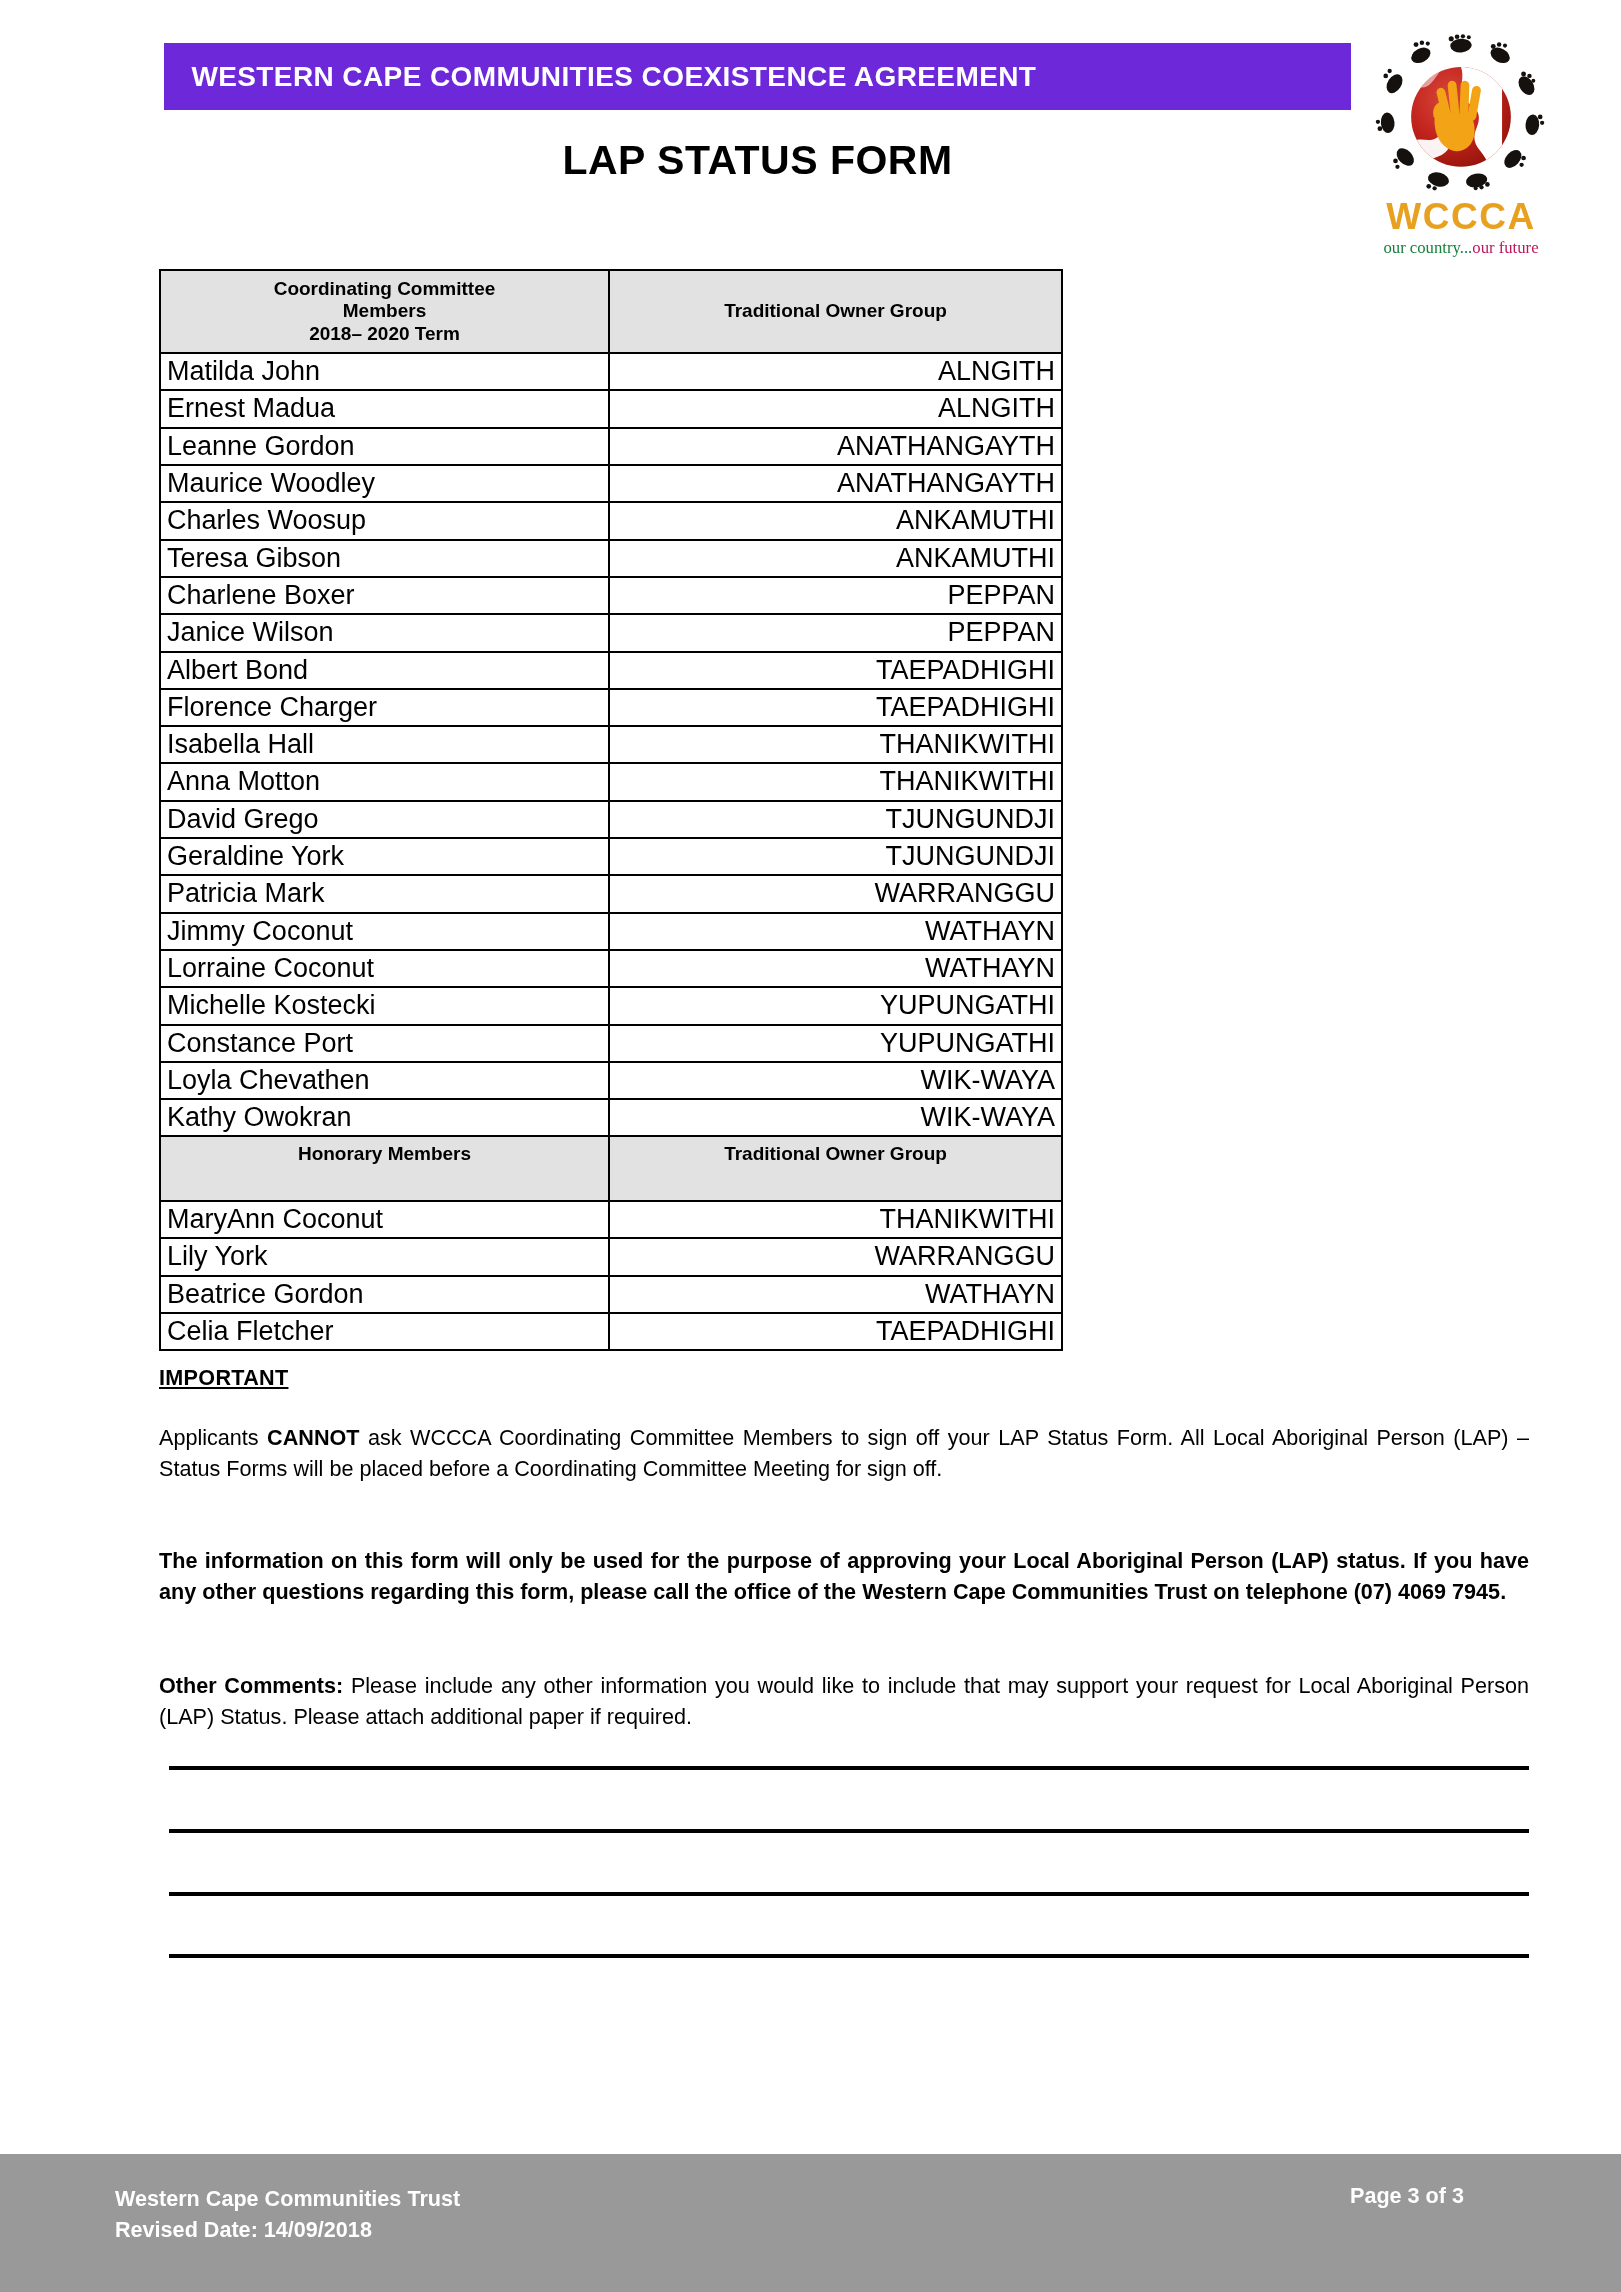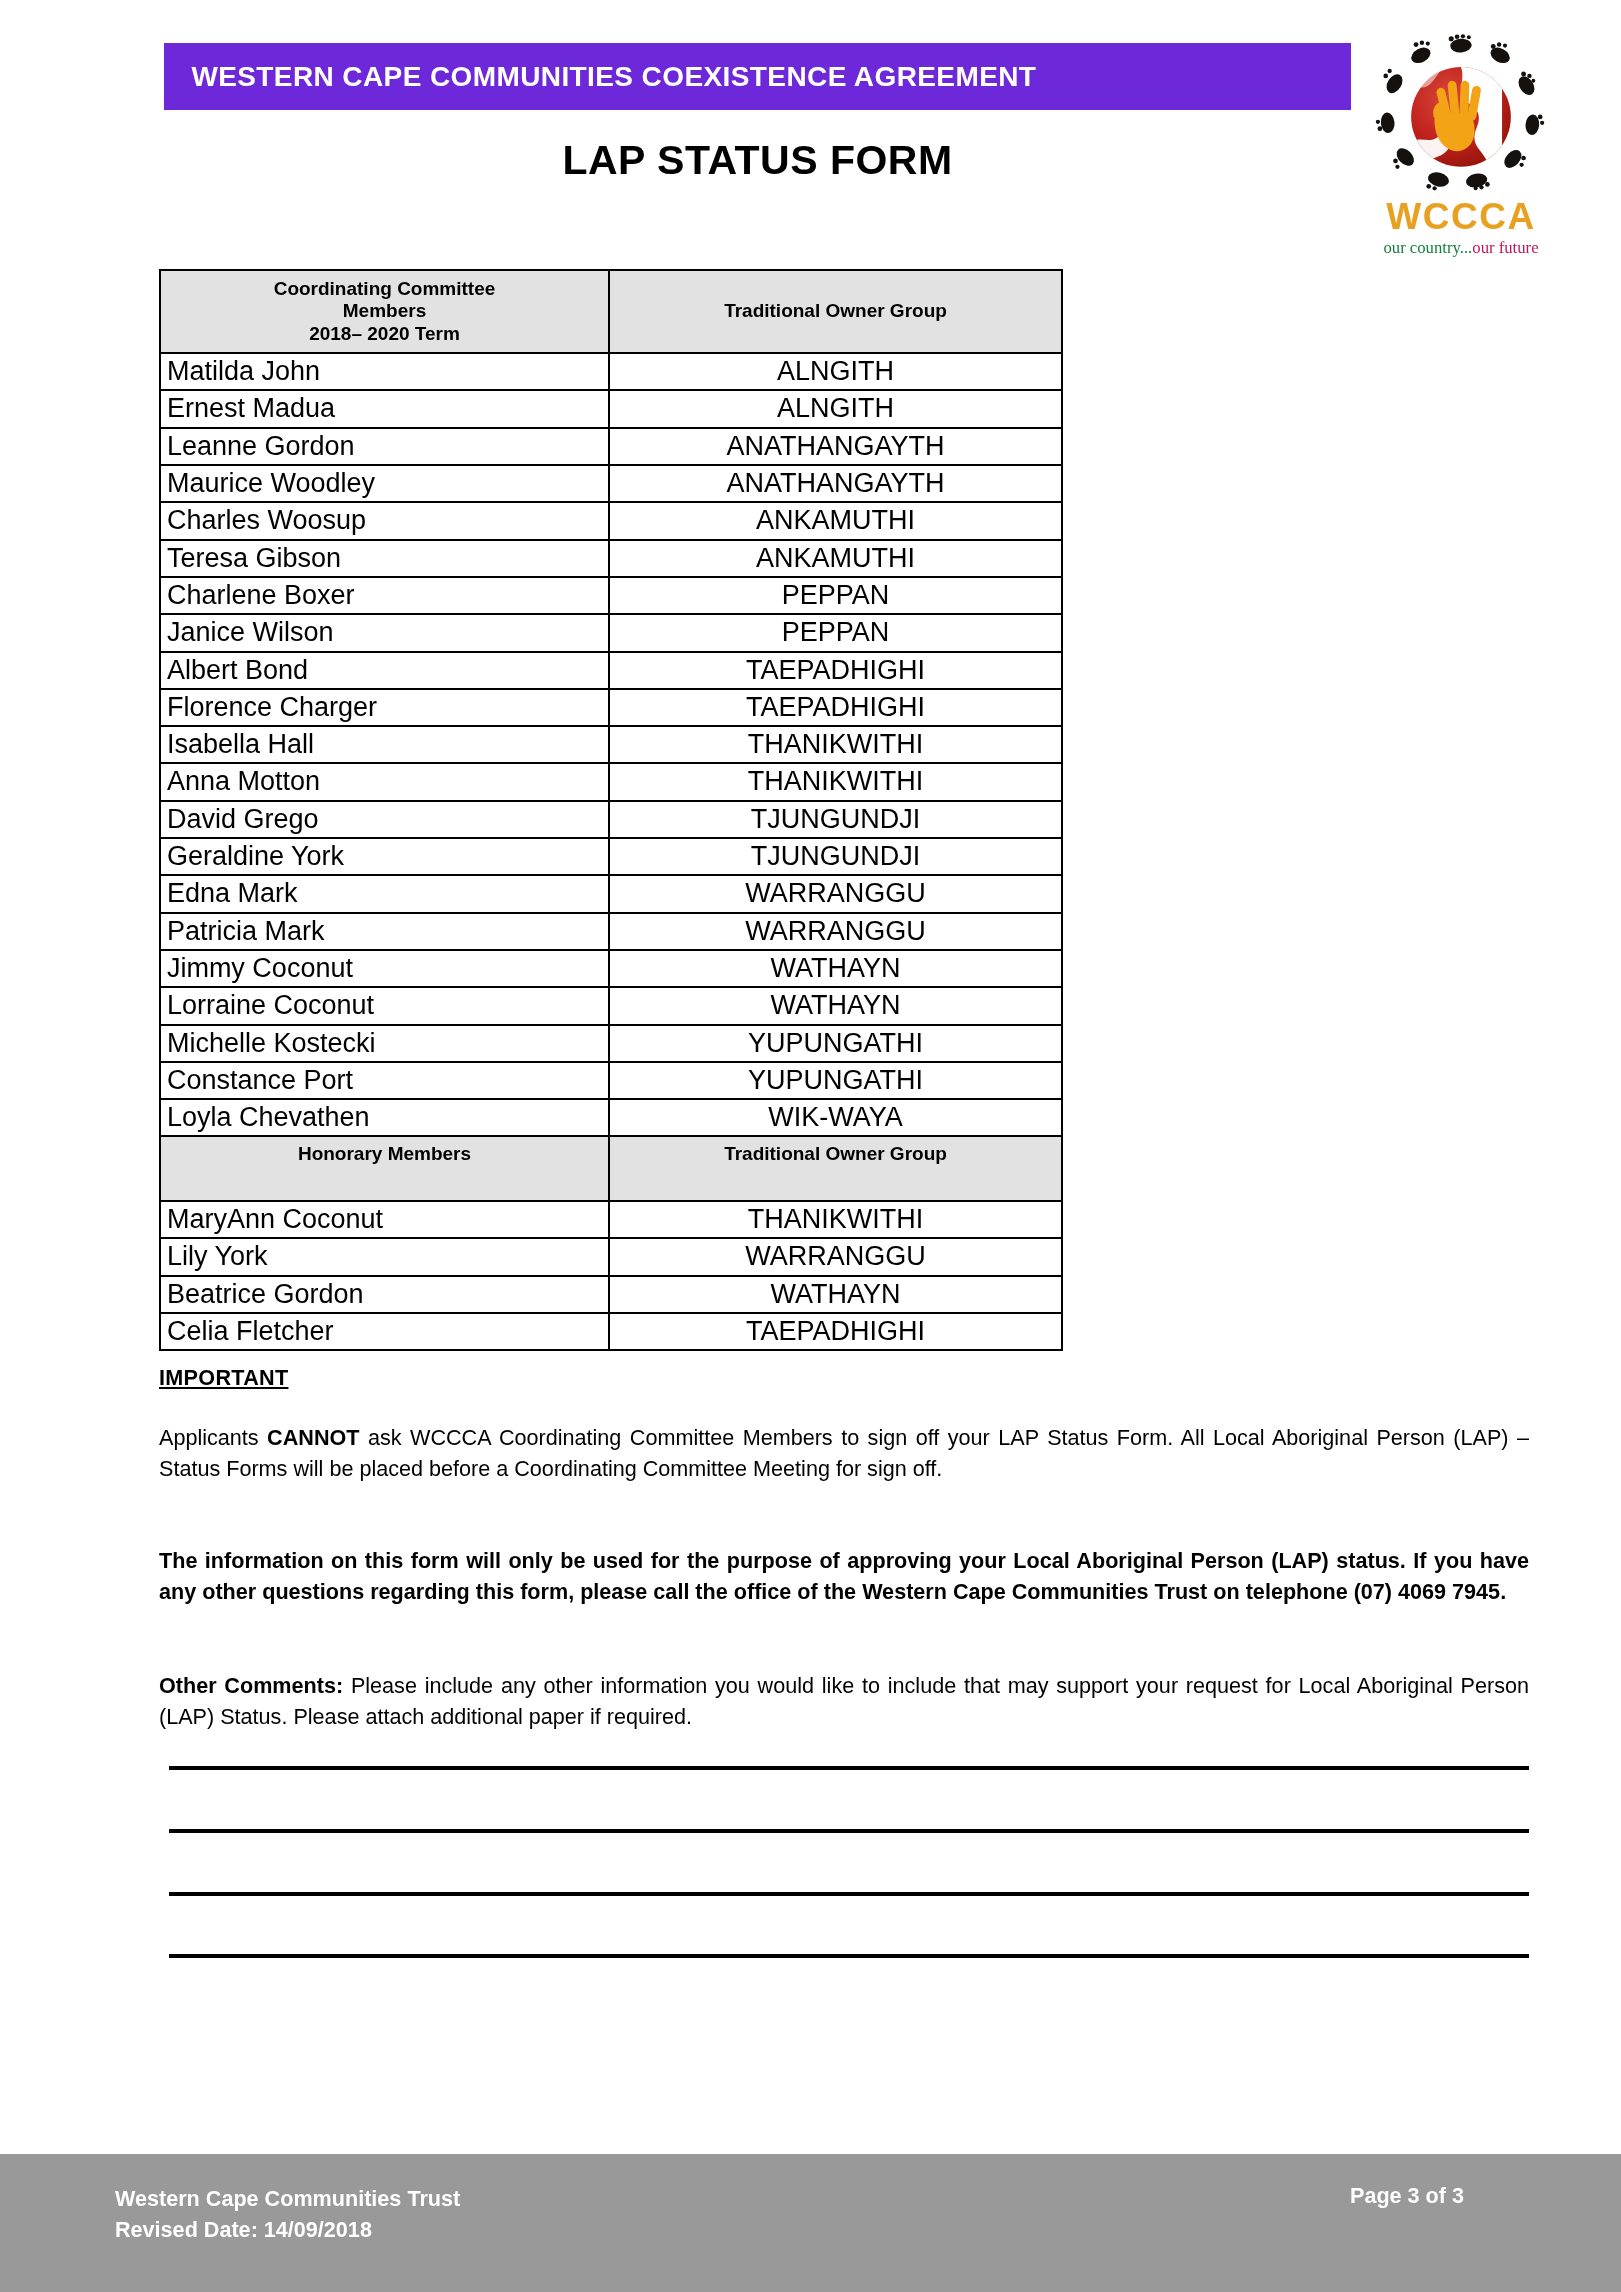--- a/index.html
+++ b/index.html
@@ -111,21 +111,21 @@
     vertical-align: middle;
   }
   #cc-table th { height: 83px; }
   #hon-table th { height: 65px; vertical-align: top; padding-top: 5.9px; }
 
   .doc-table td.name-cell {
     text-align: left;
     height: 29px;
   }
   .doc-table td.group-cell {
-    text-align: center;
+    text-align: right;
     height: 29px;
   }
 
   
   .body-block {
     position: absolute;
     left: 159px;
     width: 1370px;
     font-size: 21.6px;
     line-height: 1.42;
@@ -353,24 +353,20 @@
       </tr>
       <tr>
         <td class="name-cell">David Grego</td>
         <td class="group-cell">TJUNGUNDJI</td>
       </tr>
       <tr>
         <td class="name-cell">Geraldine York</td>
         <td class="group-cell">TJUNGUNDJI</td>
       </tr>
       <tr>
-        <td class="name-cell">Edna Mark</td>
-        <td class="group-cell">WARRANGGU</td>
-      </tr>
-      <tr>
         <td class="name-cell">Patricia Mark</td>
         <td class="group-cell">WARRANGGU</td>
       </tr>
       <tr>
         <td class="name-cell">Jimmy Coconut</td>
         <td class="group-cell">WATHAYN</td>
       </tr>
       <tr>
         <td class="name-cell">Lorraine Coconut</td>
         <td class="group-cell">WATHAYN</td>

